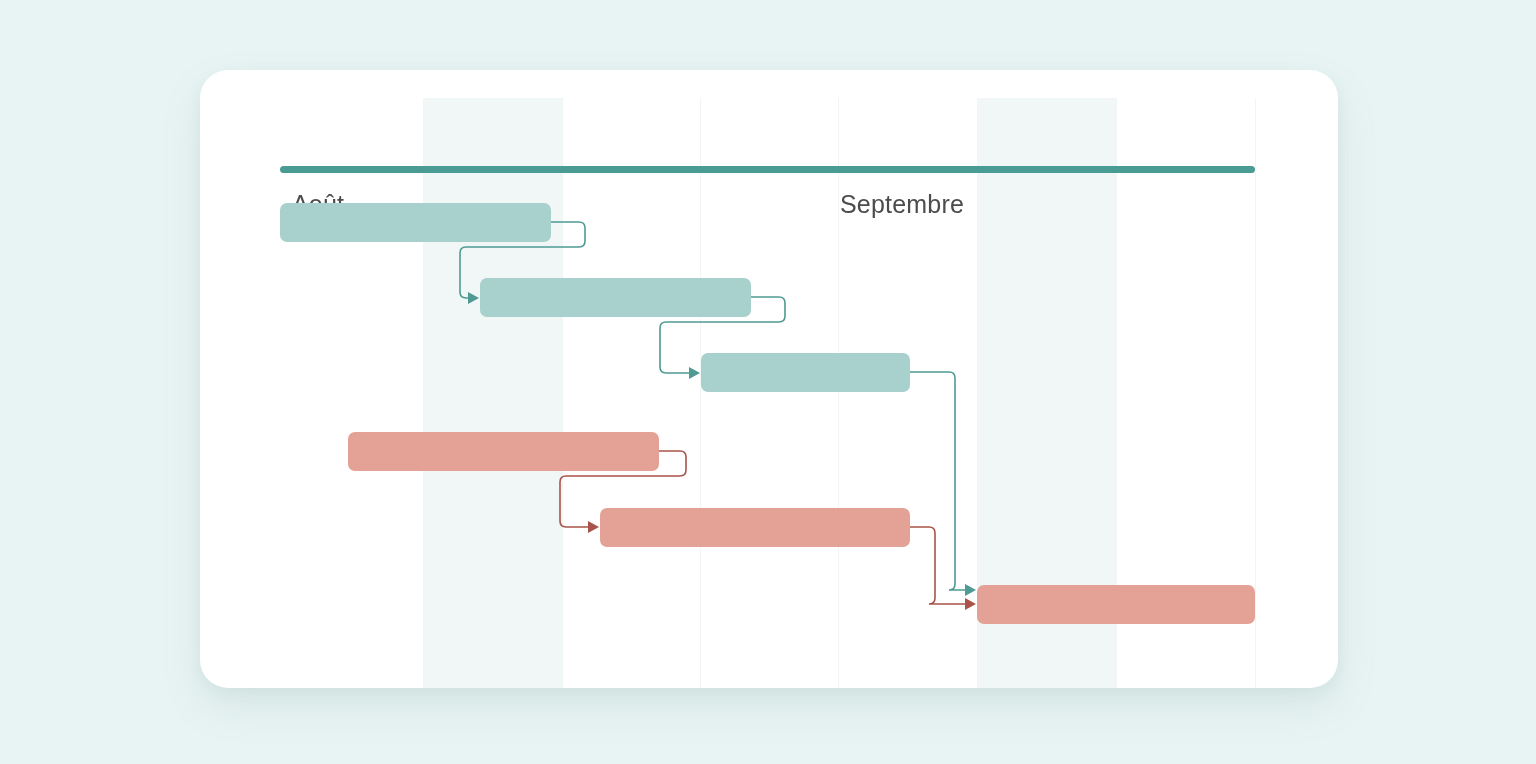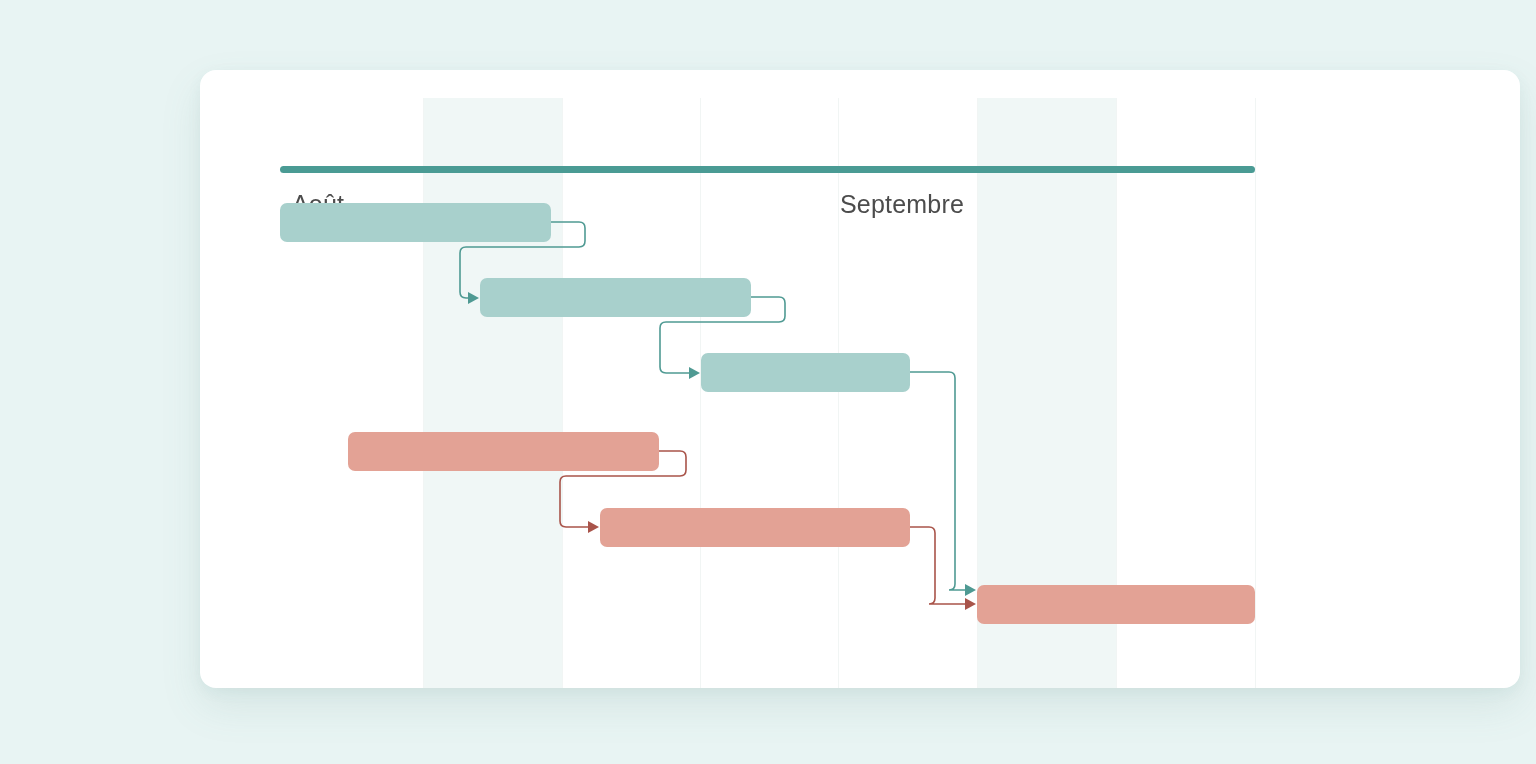--- a/index.html
+++ b/index.html
@@ -9,23 +9,23 @@
     background:#e8f4f3;
     font-family:"Liberation Sans", sans-serif;
     overflow:hidden;
   }
   #root{position:relative;width:1536px;height:764px;}
 
   
   .card{
     position:absolute;
     left:200px;top:70px;
-    width:1320px;height:618px;
+    width:1138px;height:618px;
     background:#ffffff;
-    border-radius:16px;
+    border-radius:28px;
     box-shadow:0 18px 40px rgba(90,140,135,.13),
                0 4px 14px rgba(90,140,135,.07);
     overflow:hidden;
   }
 
   
   .plot{
     position:absolute;
     left:0;top:0;right:0;bottom:0;
   }

